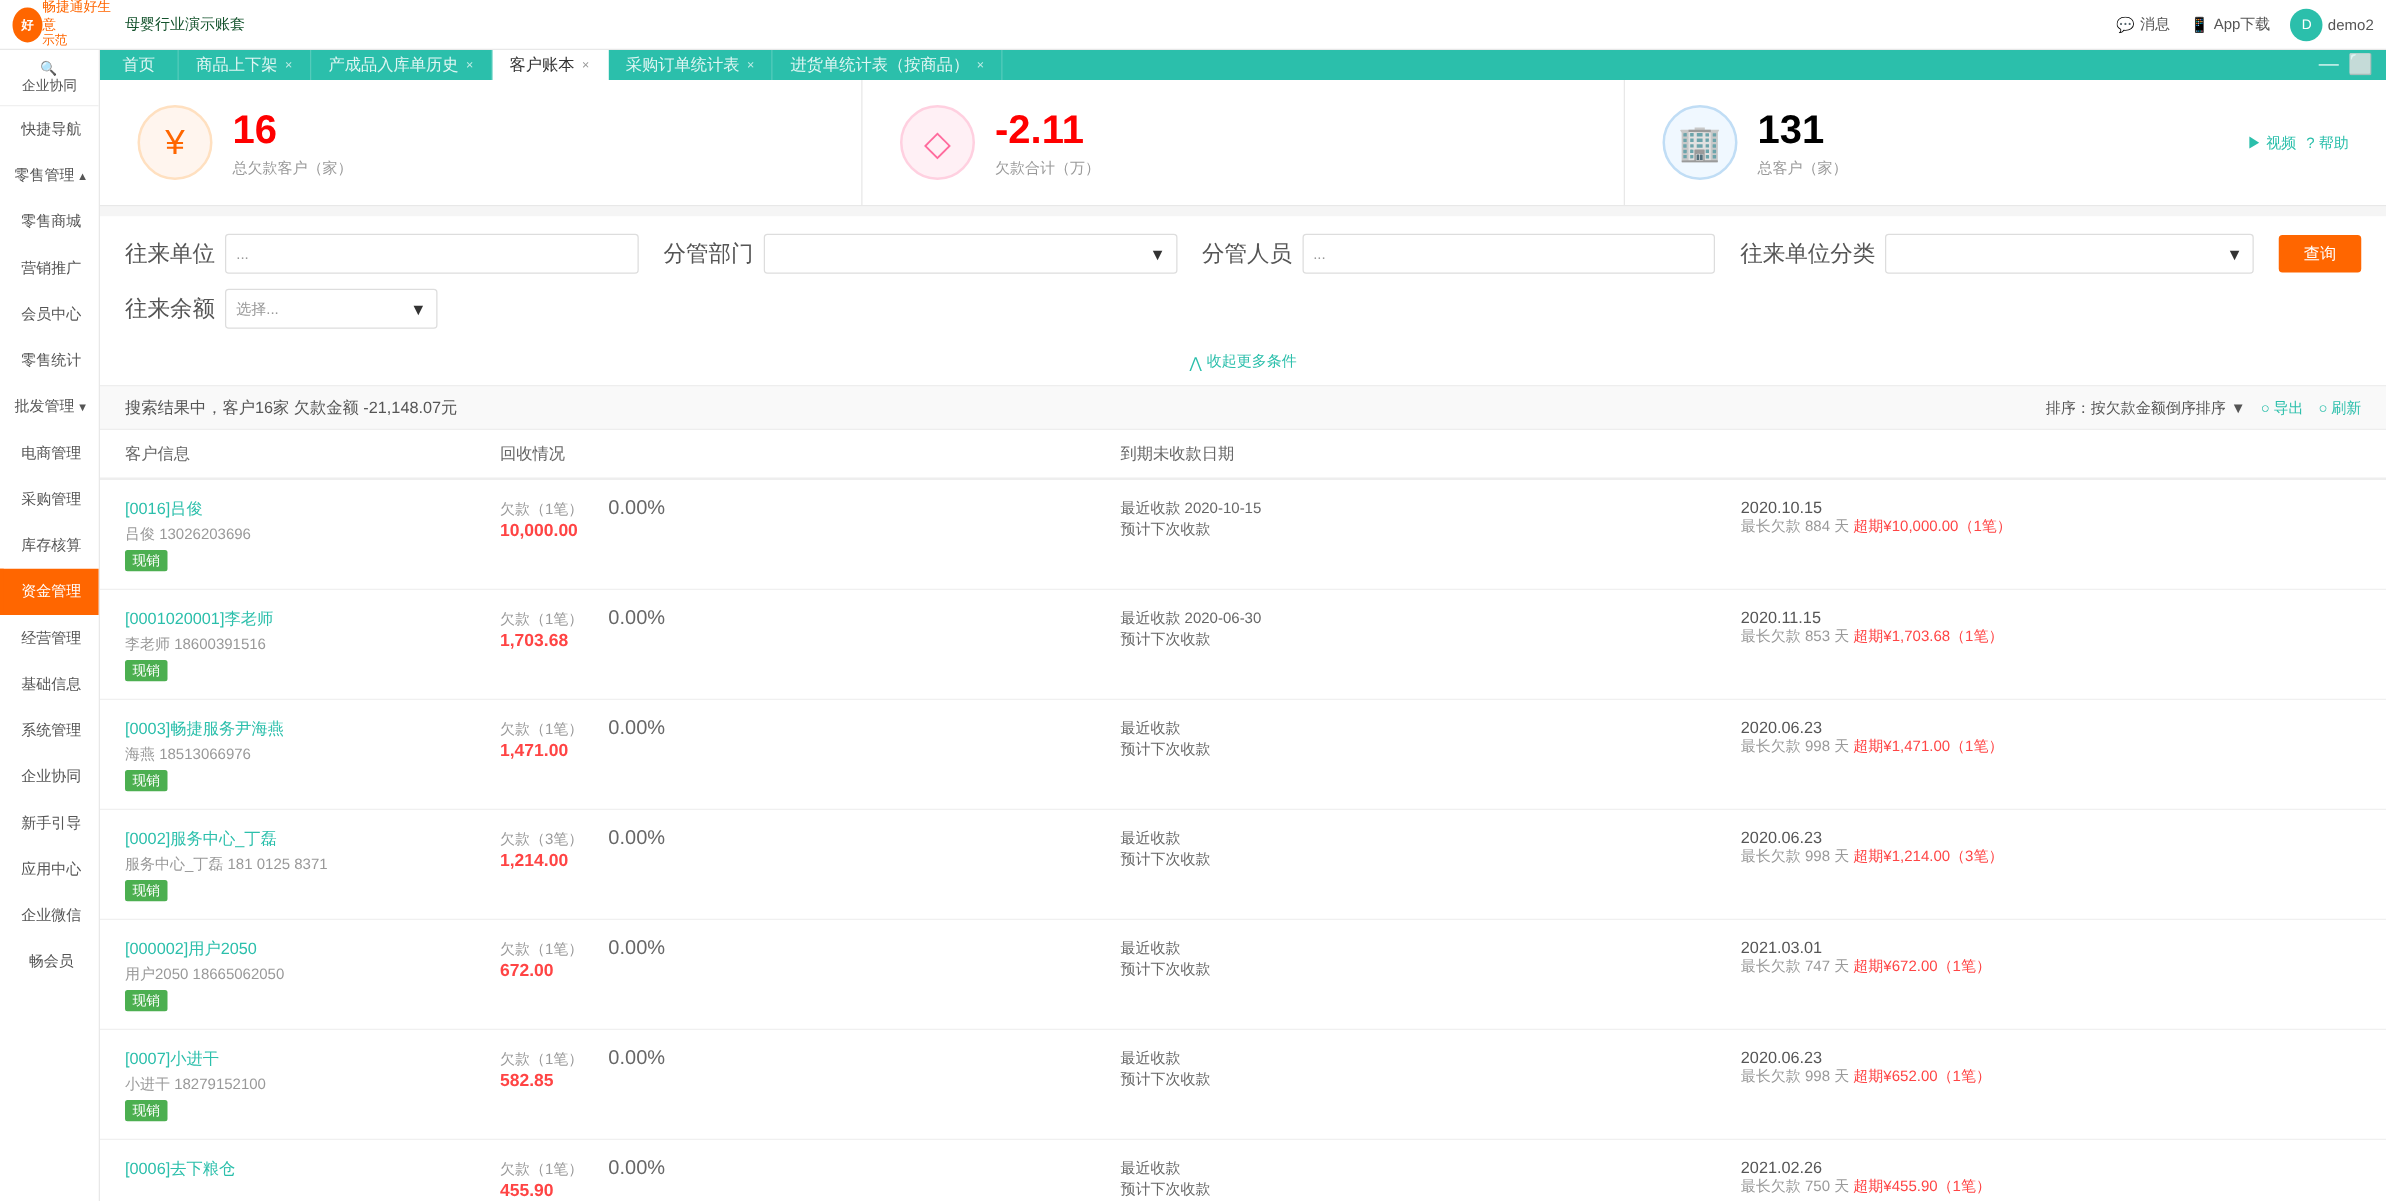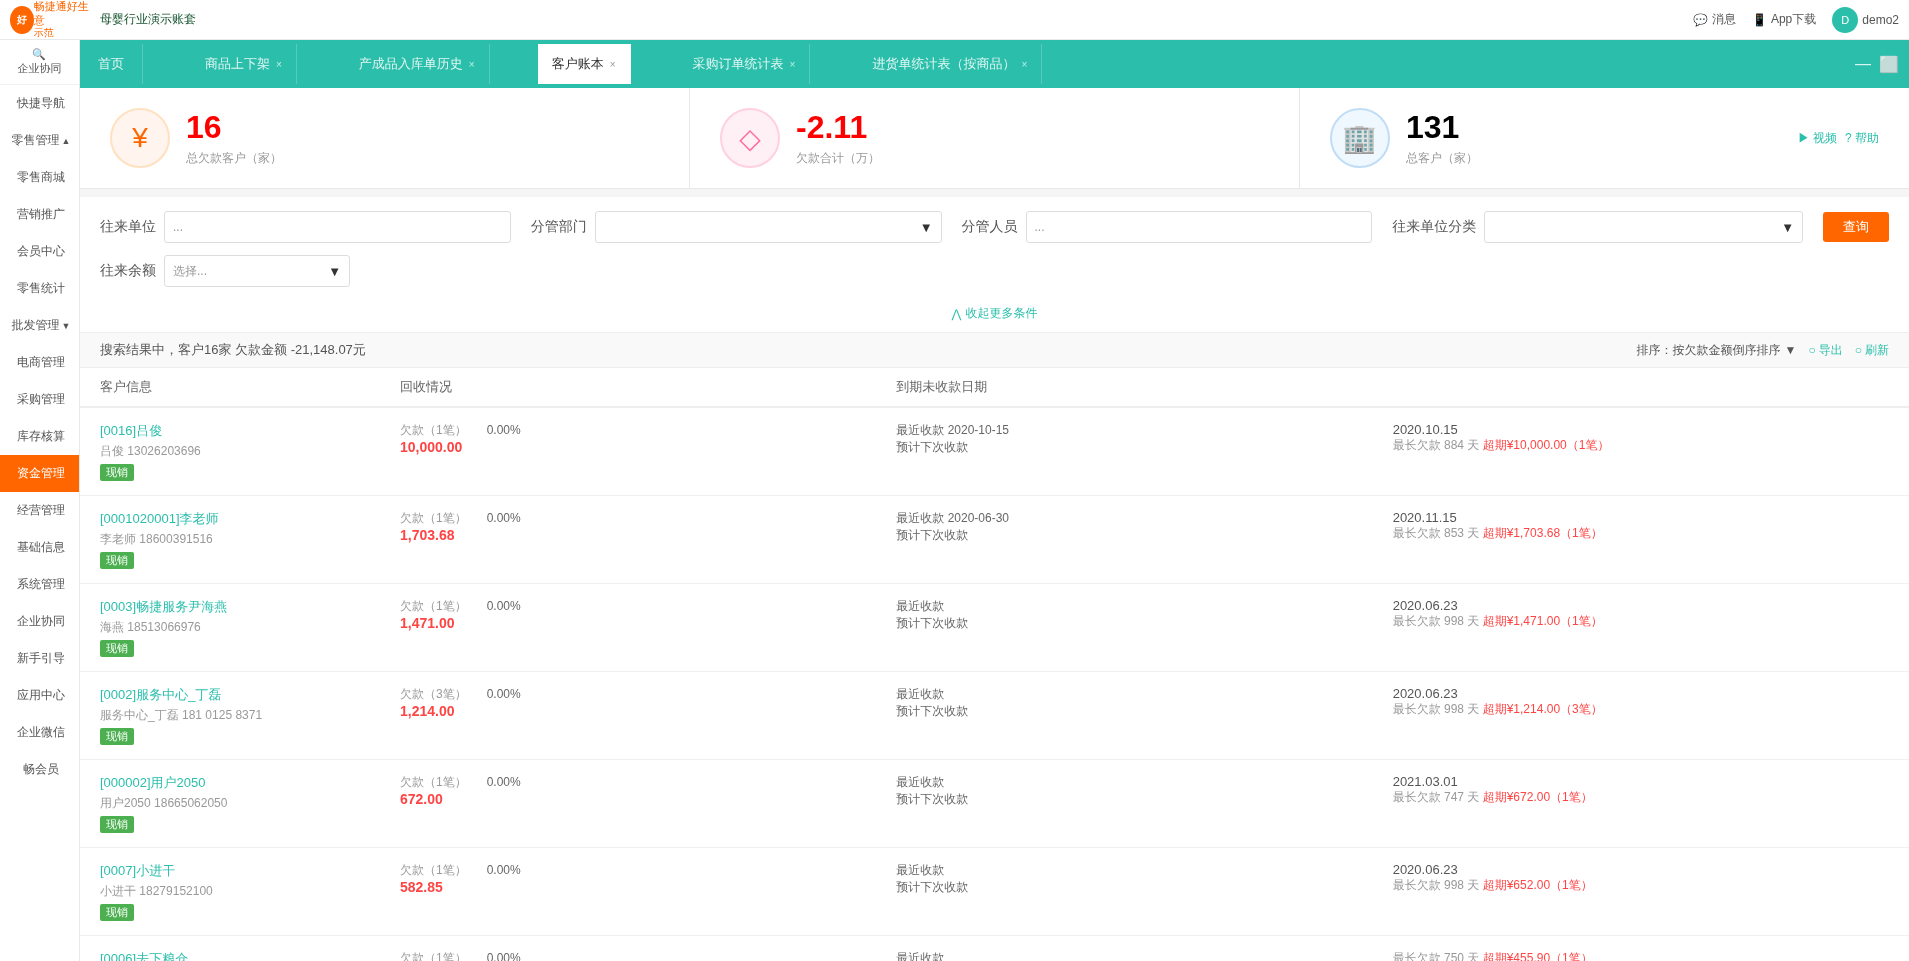--- a/index.html
+++ b/index.html
@@ -23,21 +23,21 @@
     .sidebar { width: 80px; background: #fff; border-right: 1px solid #e8e8e8; display: flex; flex-direction: column; overflow-y: auto; flex-shrink: 0; }
     .sidebar-search { padding: 8px 6px; font-size: 11px; color: #555; text-align: center; cursor: pointer; border-bottom: 1px solid #f0f0f0; }
     .sidebar-item { padding: 10px 4px; text-align: center; font-size: 12px; color: #555; cursor: pointer; border-left: 3px solid transparent; }
     .sidebar-item.active { background: #f60; color: #fff; border-left-color: #f60; }
     .sidebar-item-with-arrow { display: flex; align-items: center; justify-content: center; gap: 2px; }
 
     
     .content-area { flex: 1; display: flex; flex-direction: column; overflow: hidden; }
 
     
-    .tabs-bar { background: #2bbfab; display: flex; align-items: center; height: 48px; flex-shrink: 0; gap: 48px; }
+    .tabs-bar { background: #2bbfab; display: flex; align-items: center; height: 24px; flex-shrink: 0; }
     .tab-item { display: flex; align-items: center; padding: 0 14px; height: 40px; font-size: 13px; color: rgba(255,255,255,0.85); cursor: pointer; white-space: nowrap; border-right: 1px solid rgba(255,255,255,0.2); gap: 6px; }
     .tab-item:first-child { padding: 0 18px; }
     .tab-item.active { background: #fff; color: #333; }
     .tab-close { font-size: 10px; color: rgba(255,255,255,0.7); cursor: pointer; }
     .tab-item.active .tab-close { color: #999; }
     .tabs-right { margin-left: auto; display: flex; align-items: center; gap: 8px; padding-right: 10px; }
     .tabs-right-btn { color: rgba(255,255,255,0.85); cursor: pointer; font-size: 16px; }
 
     
     .page-content { flex: 1; overflow-y: auto; background: #f5f5f5; padding: 0; }
@@ -53,21 +53,21 @@
     .stat-number { font-size: 32px; font-weight: bold; }
     .stat-number.red { color: #f00; }
     .stat-number.black { color: #000; }
     .stat-label { font-size: 12px; color: #999; margin-top: 4px; }
     .stat-top-right { margin-left: auto; display: flex; gap: 8px; font-size: 12px; color: #666; }
 
     
     .filter-area { background: #fff; padding: 14px 20px 0; margin-top: 8px; }
     .filter-row { display: flex; align-items: center; gap: 20px; margin-bottom: 12px; flex-wrap: wrap; }
     .filter-item { display: flex; align-items: center; gap: 8px; flex: 1; min-width: 200px; }
-    .filter-label { font-size: 14px; color: #555; white-space: nowrap; }
+    .filter-label { font-size: 18px; color: #555; white-space: nowrap; }
     .filter-input { flex: 1; height: 32px; border: 1px solid #ddd; border-radius: 3px; padding: 0 8px; font-size: 13px; background: #fff; display: flex; align-items: center; justify-content: space-between; cursor: pointer; }
     .filter-input-text { color: #999; font-size: 12px; }
     .filter-select { flex: 1; height: 32px; border: 1px solid #ddd; border-radius: 3px; padding: 0 8px; font-size: 13px; background: #fff; display: flex; align-items: center; justify-content: space-between; cursor: pointer; }
     .query-btn { background: #f60; color: #fff; border: none; border-radius: 3px; padding: 6px 20px; font-size: 13px; cursor: pointer; white-space: nowrap; }
     .collapse-row { display: flex; justify-content: center; padding: 6px 0 10px; }
     .collapse-btn { display: flex; align-items: center; gap: 4px; color: #2bbfab; font-size: 12px; cursor: pointer; }
 
     
     .result-bar { display: flex; align-items: center; justify-content: space-between; padding: 8px 20px; background: #f9f9f9; border-top: 1px solid #eee; border-bottom: 1px solid #eee; }
     .result-text { font-size: 13px; color: #555; }
@@ -77,21 +77,21 @@
 
     
     .data-table { width: 100%; background: #fff; }
     .table-header { display: grid; grid-template-columns: 300px 1fr 1fr 1fr; background: #fff; border-bottom: 2px solid #eee; padding: 10px 20px; font-size: 13px; color: #666; font-weight: 500; }
     .table-row { display: grid; grid-template-columns: 300px 1fr 1fr 1fr; border-bottom: 1px solid #f0f0f0; padding: 14px 20px; background: #fff; align-items: start; }
     .customer-name { color: #2bbfab; font-size: 13px; cursor: pointer; text-decoration: none; }
     .customer-info { font-size: 12px; color: #999; margin-top: 3px; }
     .tag { display: inline-block; padding: 1px 6px; border-radius: 2px; font-size: 11px; background: #4caf50; color: #fff; margin-top: 4px; }
     .debt-amount { color: #f44; font-size: 14px; font-weight: bold; }
     .debt-note { font-size: 12px; color: #999; }
-    .debt-percent { font-size: 12px; color: #666; margin-left: 20px; }
+    .debt-percent { font-size: 16px; color: #666; margin-left: 20px; }
     .debt-row { display: flex; align-items: baseline; gap: 0; }
     .recover-info { font-size: 12px; color: #666; }
     .overdue-date { font-size: 13px; color: #555; }
     .overdue-text { color: #f44; font-size: 12px; cursor: pointer; }
     .overdue-days { color: #999; font-size: 12px; }
   </style>
 </head>
 <body>
 
 <div class="app-wrapper">
@@ -491,20 +491,21 @@
           <div class="debt-amount">455.90</div>
         </div>
         <div class="debt-percent">0.00%</div>
       </div>
     </div>
     <div>
       <div class="recover-info">最近收款</div>
       <div class="recover-info">预计下次收款</div>
     </div>
     <div>
+      <div class="overdue-date">2021.02.26</div>
       <div class="overdue-days">最长欠款 750 天 <span class="overdue-text">超期¥455.90（1笔）</span></div>
     </div>
   </div>
             </div>
         </div>
       </div>
     </div>
   </div>
 </div>
 

